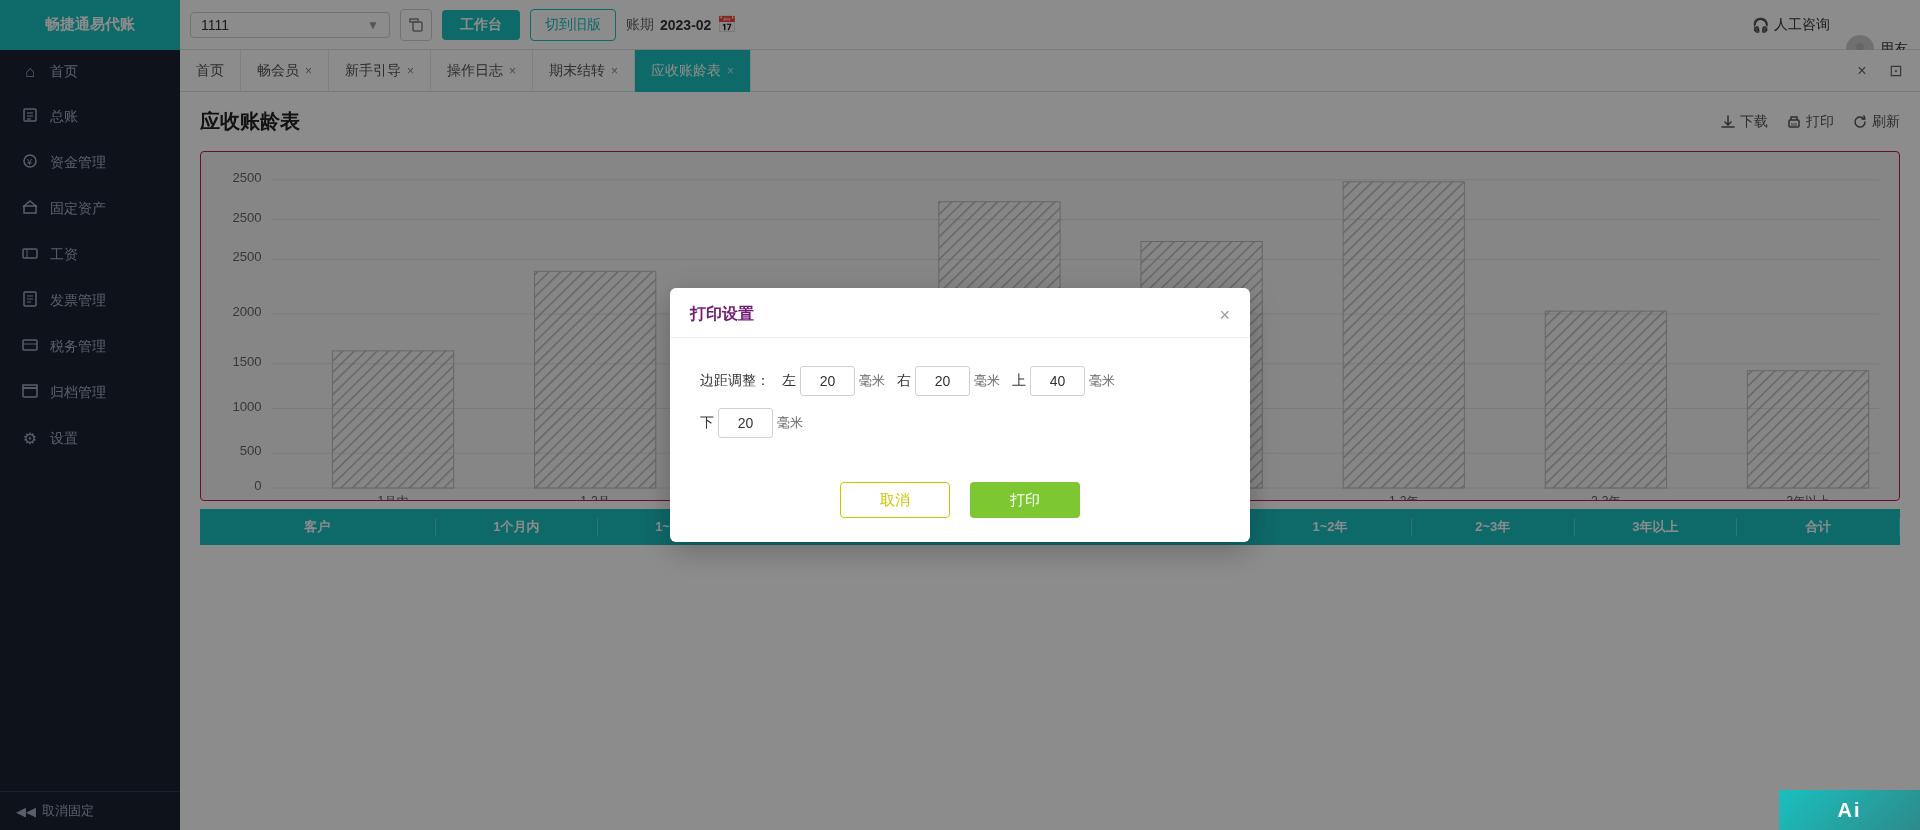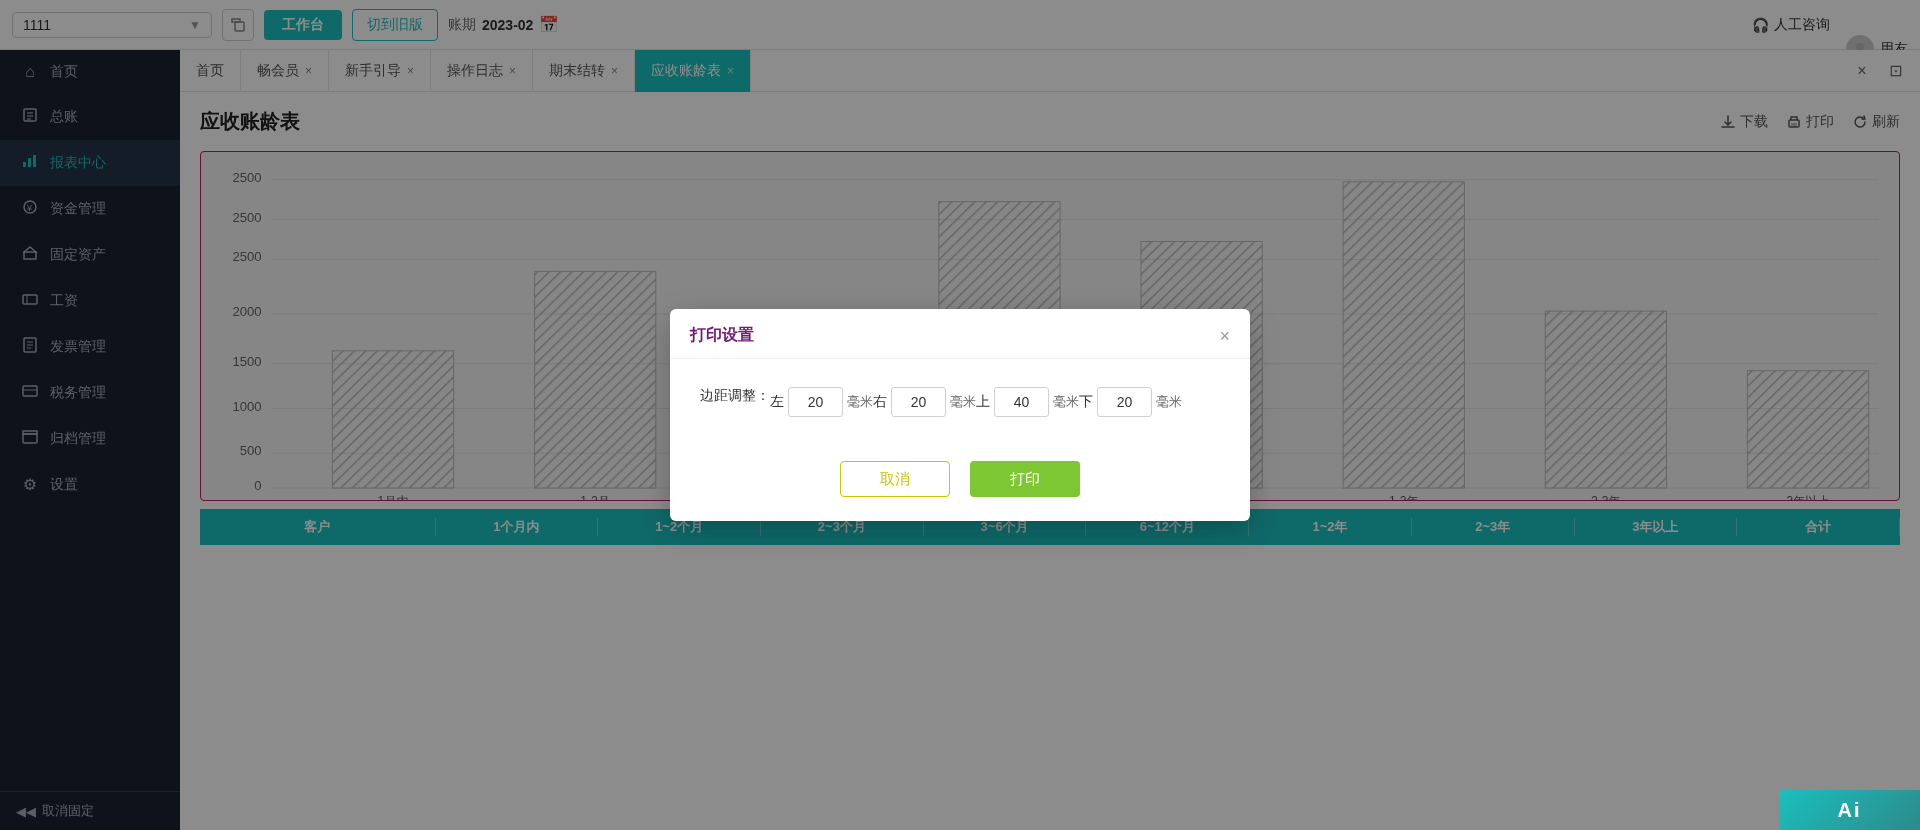--- a/index.html
+++ b/index.html
@@ -300,21 +300,22 @@
       cursor: pointer;
       color: #999;
       font-size: 18px;
       line-height: 1;
     }
     .dialog-body {
       padding: 28px 30px;
     }
     .margin-row {
       display: flex;
-      align-items: flex-start;
+      align-items: center;
+      gap: 12px;
       flex-wrap: wrap;
     }
     .margin-label {
       font-size: 14px;
       color: #333;
       white-space: nowrap;
     }
     .margin-group {
       display: flex;
       align-items: center;
@@ -380,20 +381,23 @@
       font-size: 20px;
       font-weight: bold;
       letter-spacing: 2px;
       z-index: 200;
     }
   </style>
 </head>
 <body>
 
 <div class="top-header">
+  <div class="logo-area">
+    <span class="logo-text">畅捷通易代账</span>
+  </div>
   <div class="company-selector">
     <span class="company-name">1111</span>
     <span class="chevron-down">▼</span>
   </div>
   <div class="copy-btn">
     <svg width="16" height="16" viewBox="0 0 16 16" fill="none">
       <rect x="5" y="5" width="9" height="9" rx="1" stroke="#888" stroke-width="1.5"></rect>
       <path d="M2 2h8v3H2z" fill="none" stroke="#888" stroke-width="1.5"></path>
     </svg>
   </div>
@@ -431,30 +435,20 @@
     <div class="sidebar-item">
       <span class="icon">
         <svg width="16" height="16" viewBox="0 0 16 16" fill="none">
             <rect x="2" y="2" width="12" height="12" rx="1" stroke="#a0aec0" stroke-width="1.5"></rect>
             <line x1="5" y1="6" x2="11" y2="6" stroke="#a0aec0" stroke-width="1.2"></line>
             <line x1="5" y1="9" x2="11" y2="9" stroke="#a0aec0" stroke-width="1.2"></line>
             <line x1="5" y1="12" x2="9" y2="12" stroke="#a0aec0" stroke-width="1.2"></line>
           </svg>
       </span>
       <span>总账</span>
-    </div>
-    <div class="sidebar-item active">
-      <span class="icon">
-        <svg width="16" height="16" viewBox="0 0 16 16" fill="none">
-            <rect x="1" y="9" width="3" height="5" fill="#1bbfbf"></rect>
-            <rect x="6" y="5" width="3" height="9" fill="#1bbfbf"></rect>
-            <rect x="11" y="2" width="3" height="12" fill="#1bbfbf"></rect>
-          </svg>
-      </span>
-      <span>报表中心</span>
     </div>
     <div class="sidebar-item">
       <span class="icon">
         <svg width="16" height="16" viewBox="0 0 16 16" fill="none">
             <circle cx="8" cy="8" r="6" stroke="#a0aec0" stroke-width="1.5"></circle>
             <text x="5" y="12" font-size="9" fill="#a0aec0">¥</text>
           </svg>
       </span>
       <span>资金管理</span>
     </div>

